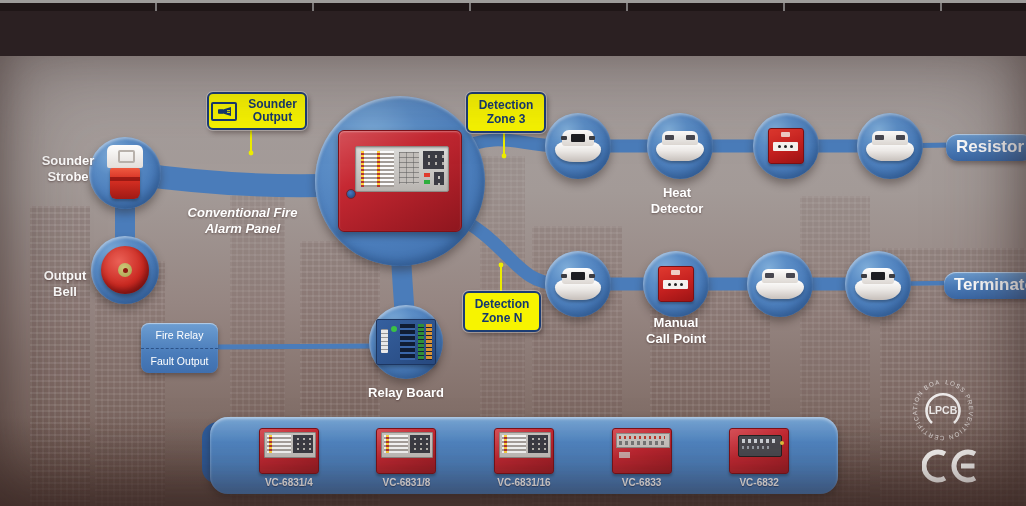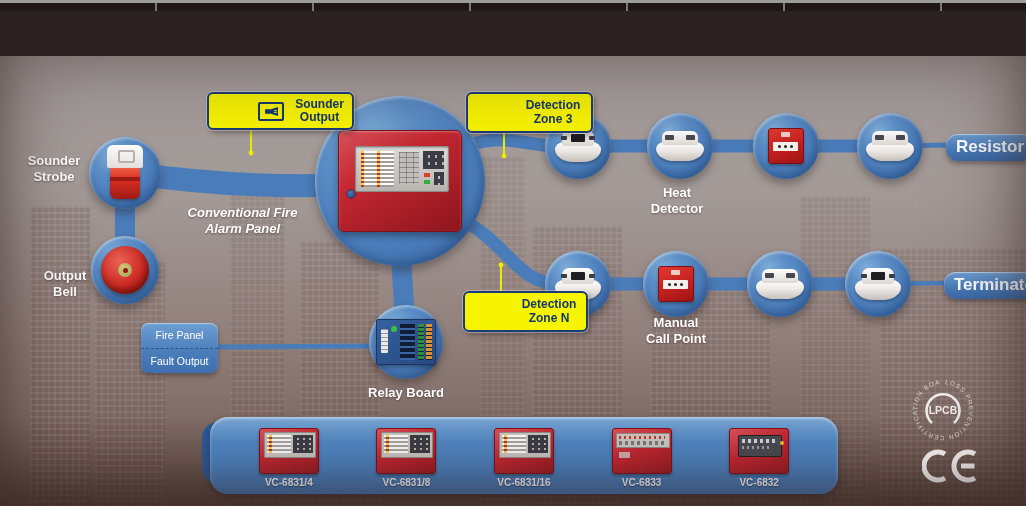--- a/index.html
+++ b/index.html
@@ -36,21 +36,21 @@
                    0 5px 9px rgba(40,28,26,.38);}
 
   
   .nlabel{position:absolute;z-index:3;color:#fff;font-size:13px;font-weight:bold;line-height:1.22;
           text-align:center;text-shadow:0 1px 2px rgba(60,38,36,.55);}
 
   
   .ytag{position:absolute;z-index:4;background:#f7f400;border:2px solid #1b3c74;border-radius:6px;
         color:#15386e;font-weight:bold;font-size:12px;line-height:1.1;text-align:center;
         display:flex;align-items:center;justify-content:center;
-        box-shadow:0 0 0 1px rgba(255,255,255,.35), 2px 3px 5px rgba(40,28,26,.4);padding-left:47px;}
+        box-shadow:0 0 0 1px rgba(255,255,255,.35), 2px 3px 5px rgba(40,28,26,.4);}
   .ytag .icobox{flex:0 0 auto;width:22px;height:15px;border:2px solid #15386e;border-radius:2px;
         display:flex;align-items:center;justify-content:center;margin:0 3px 0 2px;}
 
   
   .pill{position:absolute;z-index:3;padding:3px 10px 4px;border-radius:12px;color:#fff;
         font-size:17px;font-weight:bold;
         background:linear-gradient(180deg,#6d9ed2 0%,#4a7cba 55%,#3a68a6 100%);
         box-shadow:inset 0 1px 1px rgba(255,255,255,.55), 0 3px 5px rgba(40,28,26,.4);}
   #outbox{position:absolute;left:141px;top:267px;width:77px;height:50px;z-index:3;border-radius:8px;
         background:linear-gradient(180deg,#6d9ed2 0%,#4a7cba 60%,#3f6fae 100%);
@@ -327,42 +327,42 @@
       <div class="dev-smoke">
           <div class="b"></div>
           <div class="t"></div>
           <div class="w"></div>
           <div class="s1"></div>
           <div class="s2"></div>
         </div>
     </div>
     <div class="pill" style="left:944px;top:216px;">Terminator</div>
 
-    <div class="nlabel" style="left:16px;top:97px;width:76px;">Sounder Strobe</div>
+    <div class="nlabel" style="left:30px;top:97px;width:76px;">Sounder Strobe</div>
     <div class="nlabel" style="left:39px;top:212px;width:52px;">Output Bell</div>
     <div class="nlabel" style="left:175px;top:149px;width:135px;font-style:italic;">Conventional Fire Alarm Panel</div>
     <div class="nlabel" style="left:642px;top:129px;width:70px;">Heat Detector</div>
     <div class="nlabel" style="left:641px;top:259px;width:70px;">Manual Call Point</div>
     <div class="nlabel" style="left:346px;top:329px;width:120px;">Relay Board</div>
 
     <div class="ytag" style="left:207px;top:36px;width:96px;height:34px;">
       <span class="icobox">
         <svg width="15" height="11" viewBox="0 0 15 11">
             <path d="M14 1 L6 3.4 L6 7.6 L14 10 Z M6 3.4 L2 3.4 L2 7.6 L6 7.6" fill="#15386e"></path>
             <rect x="1" y="3.4" width="5" height="4.2" fill="#15386e"></rect>
             <path d="M10 4.6 h3 M10 6.4 h3" stroke="#f7f400" stroke-width="0.9"></path>
           </svg>
       </span>
       <span style="flex:1;">Sounder Output</span>
     </div>
     <div class="ytag" style="left:466px;top:36px;width:76px;height:37px;">Detection Zone 3</div>
     <div class="ytag" style="left:463px;top:235px;width:74px;height:37px;">Detection Zone N</div>
 
     <div id="outbox">
-      <div class="row">Fire Panel</div>
+      <div class="row">Fire Relay</div>
       <div class="row sep">Fault Output</div>
     </div>
 
     <div id="traytab"></div>
     <div id="tray">
       <div class="row">
         <div class="prod">
           <div class="mini">
               <div class="d">
                 <div class="dl"></div>

